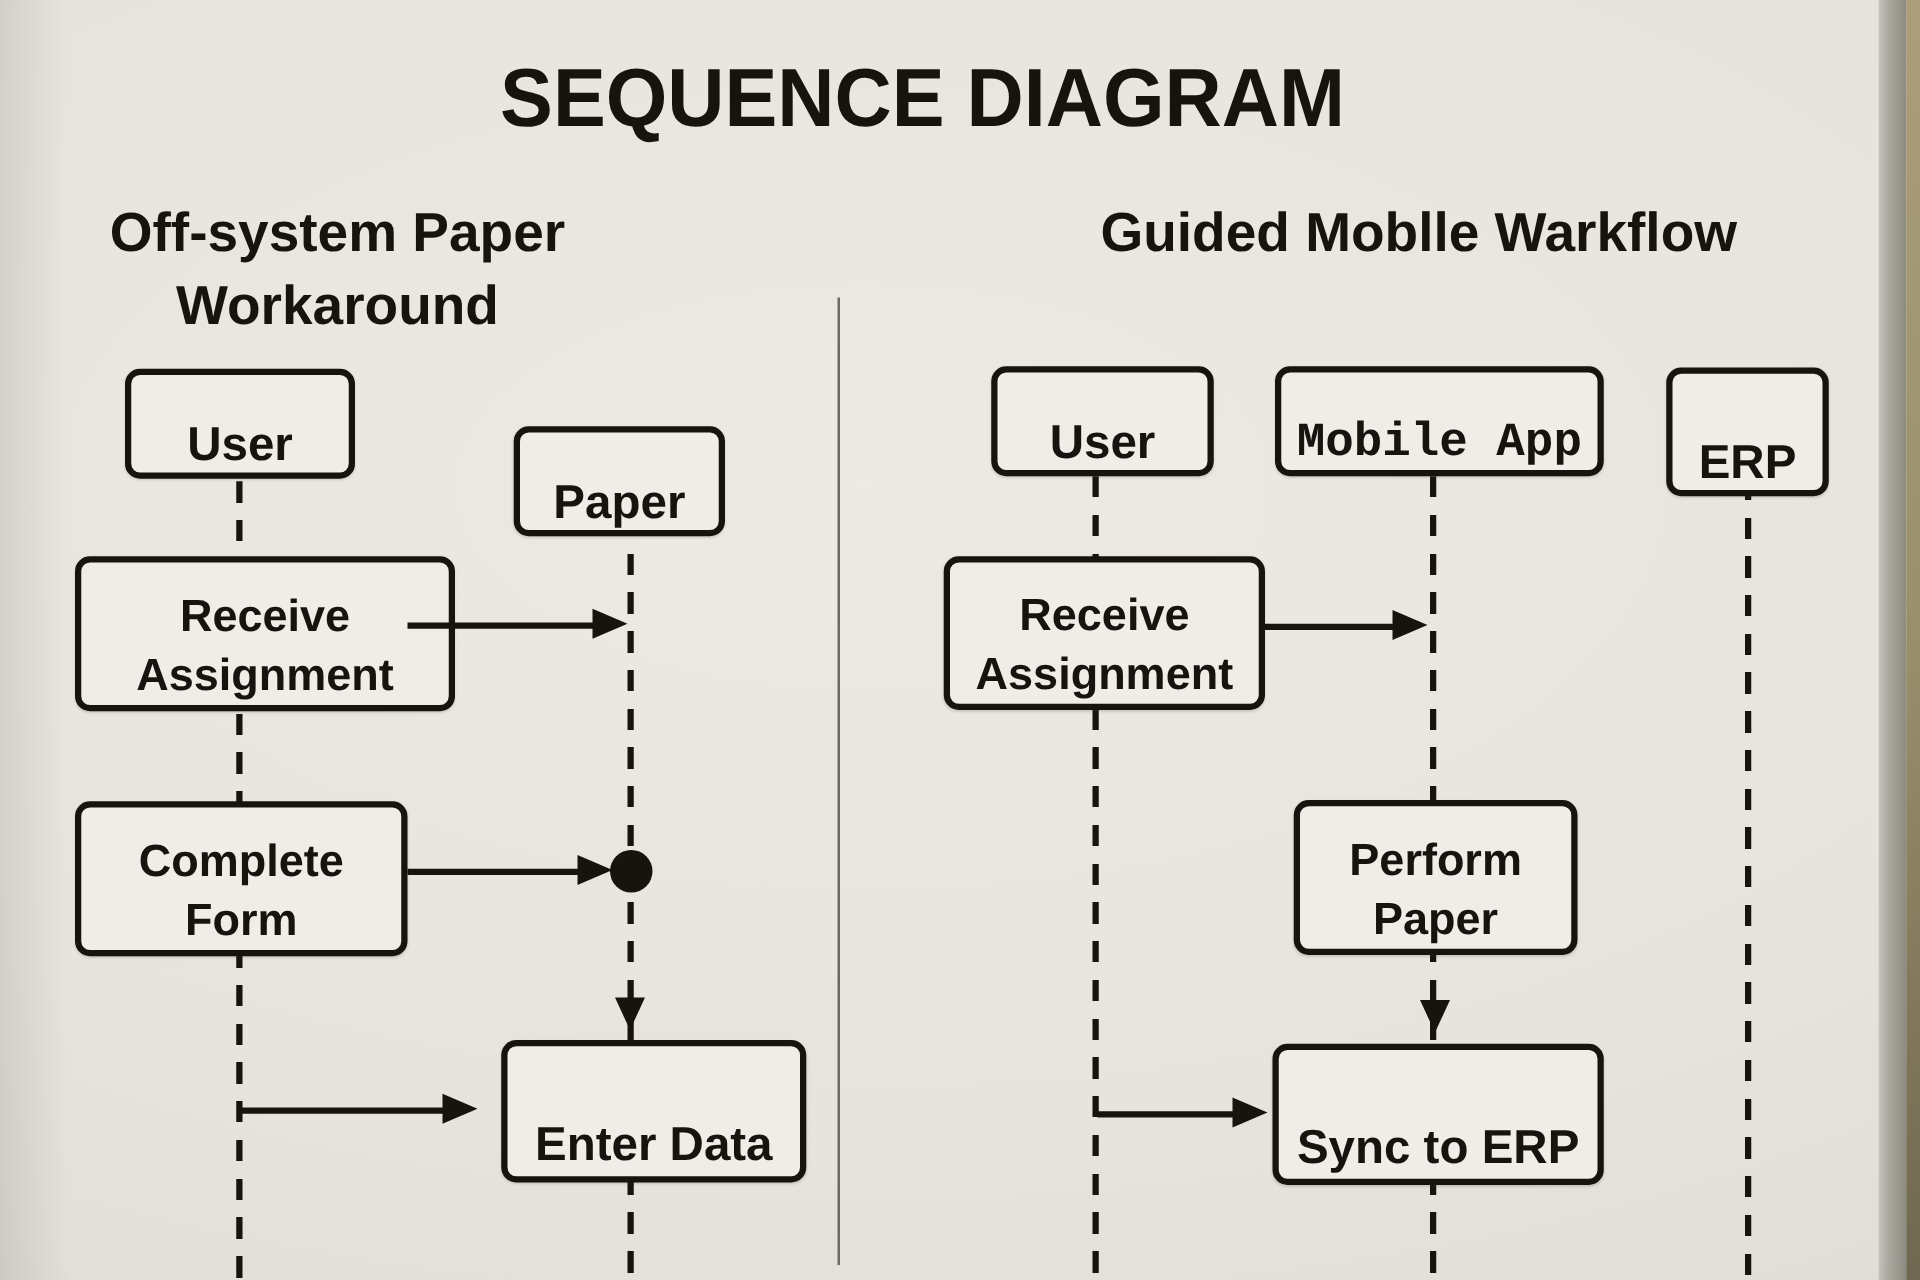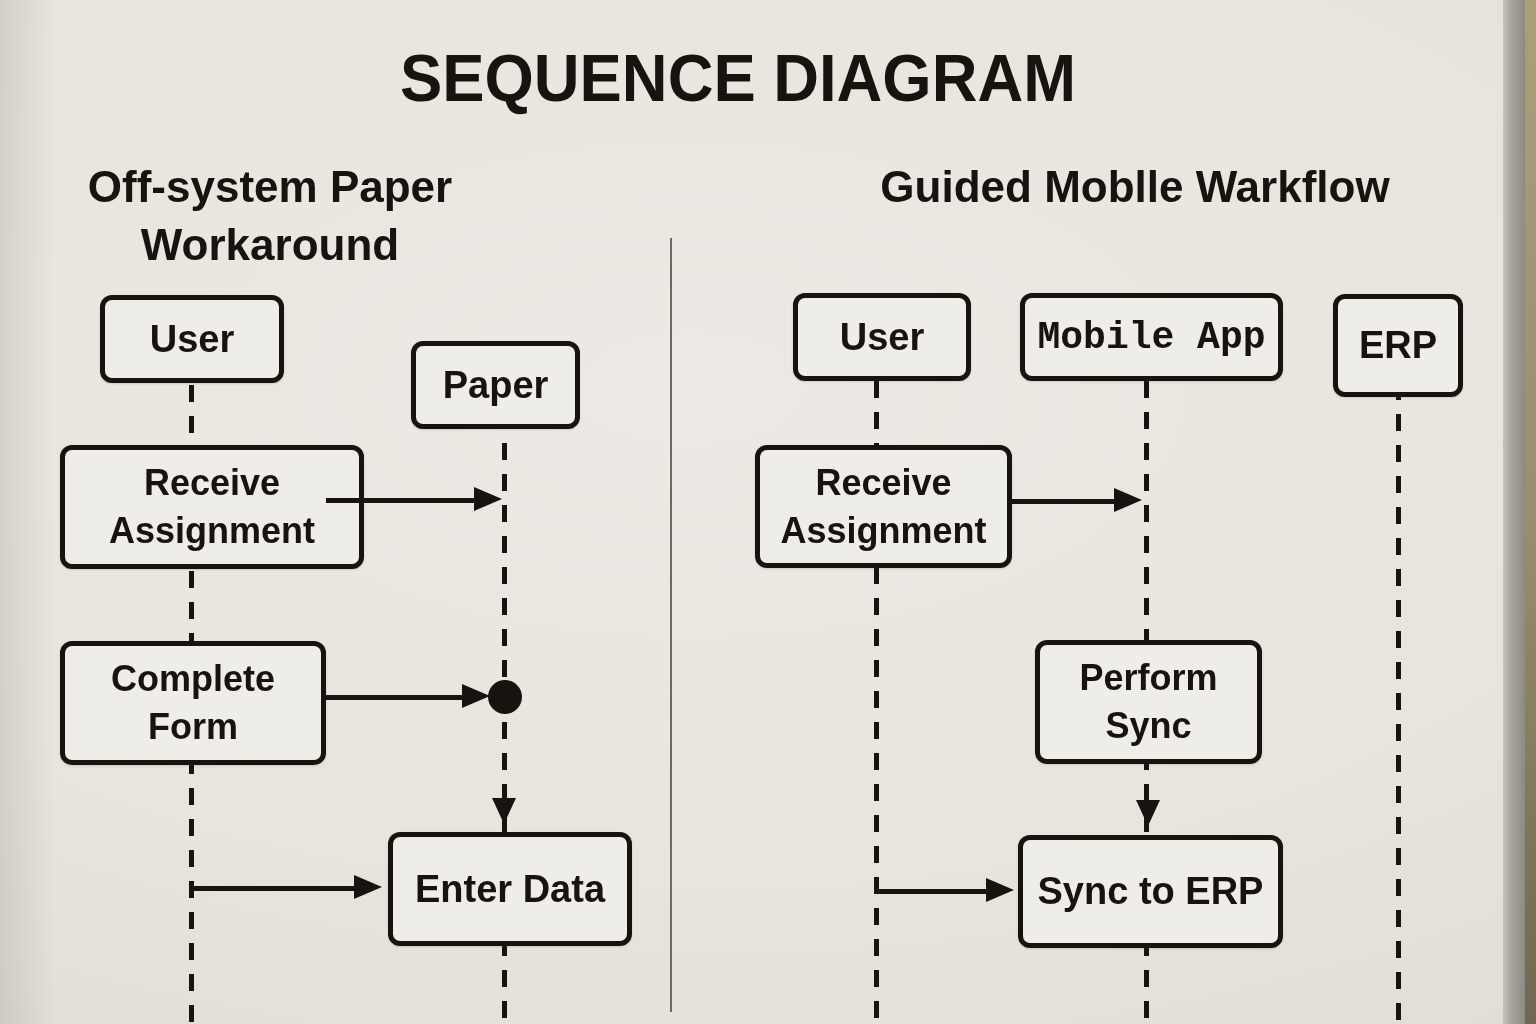--- a/index.html
+++ b/index.html
@@ -69,21 +69,21 @@
       to bottom, #17140f 0px, #17140f 17px, transparent 17px, transparent 31px);
     z-index: 1;
   }
   .box {
     position: absolute;
     z-index: 2;
     background: #efede8;
     border: 5px solid #17140f;
     border-radius: 12px;
     display: flex;
-    align-items: center;
+    align-items: flex-end;
     justify-content: center;
     text-align: center;
     font-weight: 700;
     white-space: pre-line;
     box-sizing: border-box;
     box-shadow: 0 1px 2px rgba(60,55,45,0.18);
   }
   .actor-box   { font-size: 38px; }
   .message-box { font-size: 36px; line-height: 1.32; }
   .wide-label  { font-size: 38px; }
@@ -148,21 +148,21 @@
 
   <div class="box message-box" style="left:60px; top:641px; width:266px; height:124px;">
     <span>Complete
 Form</span>
   </div>
   <div class="msg-line" style="left:326px; top:695px; width:140px;"></div>
   <div class="arrowhead-right" style="left:462px; top:684px;"></div>
   <div class="dot" style="left:488px; top:680px;"></div>
 
   <div class="arrowhead-down" style="left:492px; top:798px;"></div>
-  <div class="box message-box wide-label" style="left:388px; top:832px; width:244px; height:114px;">
+  <div class="box message-box wide-label" style="left:401px; top:832px; width:244px; height:114px;">
     <span>Enter Data</span>
   </div>
   <div class="msg-line" style="left:192px; top:886px; width:164px;"></div>
   <div class="arrowhead-right" style="left:354px; top:875px;"></div>
 
   <div class="lifeline" style="left:874px; top:381px; height:643px;"></div>
   <div class="lifeline" style="left:1144px; top:381px; height:643px;"></div>
   <div class="lifeline" style="left:1396px; top:383px; height:641px;"></div>
 
   <div class="box actor-box" style="left:793px; top:293px; width:178px; height:88px;">
@@ -177,21 +177,21 @@
 
   <div class="box message-box" style="left:755px; top:445px; width:257px; height:123px;">
     <span>Receive
 Assignment</span>
   </div>
   <div class="msg-line" style="left:1012px; top:499px; width:106px;"></div>
   <div class="arrowhead-right" style="left:1114px; top:488px;"></div>
 
   <div class="box message-box" style="left:1035px; top:640px; width:227px; height:124px;">
     <span>Perform
-Sync</span>
+Paper</span>
   </div>
   <div class="arrowhead-down" style="left:1136px; top:800px;"></div>
 
   <div class="box message-box wide-label" style="left:1018px; top:835px; width:265px; height:113px;">
     <span>Sync to ERP</span>
   </div>
   <div class="msg-line" style="left:878px; top:889px; width:112px;"></div>
   <div class="arrowhead-right" style="left:986px; top:878px;"></div>
 
   <div class="board-frame-gray"></div>

